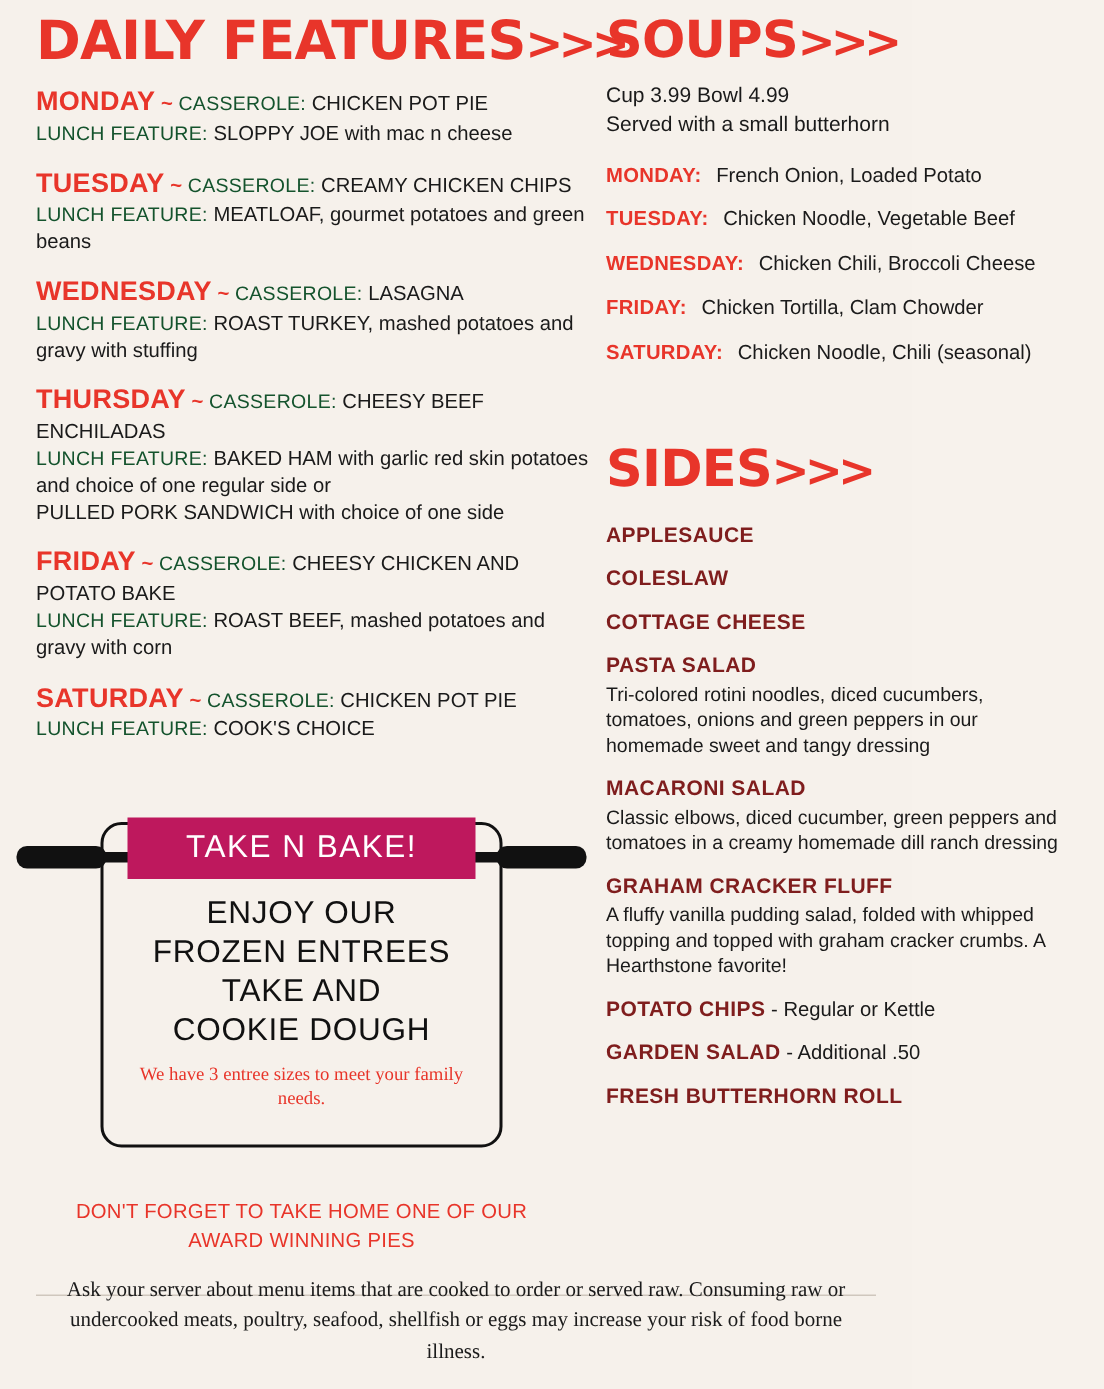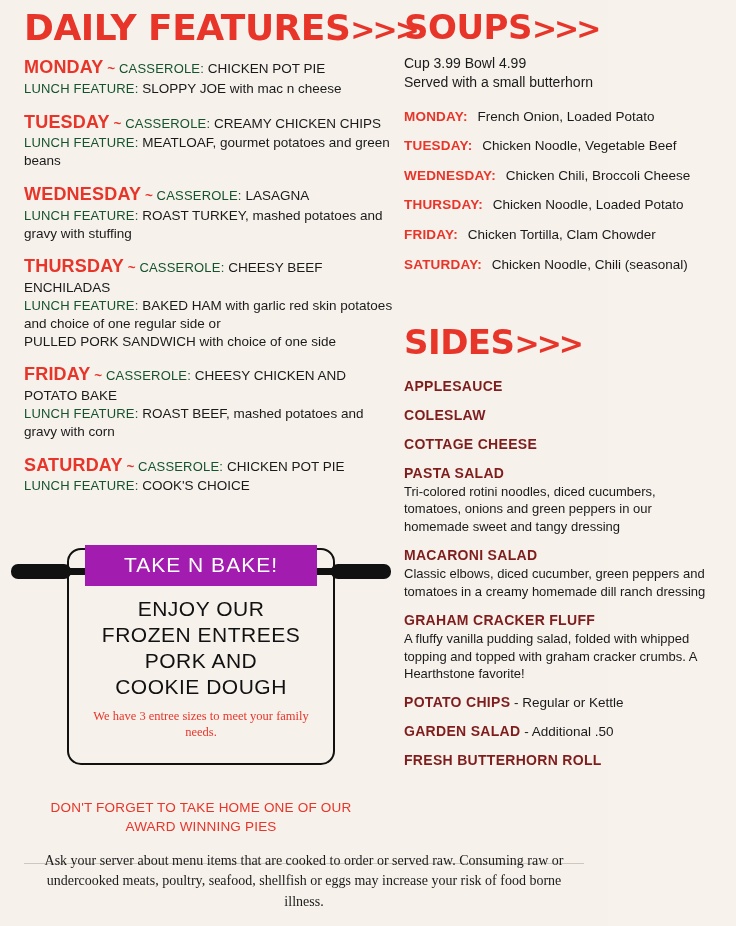--- a/index.html
+++ b/index.html
@@ -145,21 +145,21 @@
     background: #111;
   }
   .handle.left:before { right: -24px; }
   .handle.right:before { left: -24px; }
   .bake-banner {
     position: absolute;
     left: 50%;
     transform: translateX(-50%);
     top: -5px;
     width: 232px;
-    background: #a21caf;
+    background: #be185d;
     color: #fff;
     font-size: 21px;
     letter-spacing: 1px;
     padding: 8px 0 9px 0;
     font-family: "Liberation Sans", sans-serif;
   }
   .bake-line {
     font-size: 21px;
     line-height: 1.24;
     letter-spacing: 0.5px;
@@ -310,24 +310,20 @@
     </div>
     <div class="soup-row">
       <span class="soup-day">TUESDAY:</span>
       <span class="soup-items">Chicken Noodle, Vegetable Beef</span>
     </div>
     <div class="soup-row">
       <span class="soup-day">WEDNESDAY:</span>
       <span class="soup-items">Chicken Chili, Broccoli Cheese</span>
     </div>
     <div class="soup-row">
-      <span class="soup-day">THURSDAY:</span>
-      <span class="soup-items">Chicken Noodle, Loaded Potato</span>
-    </div>
-    <div class="soup-row">
       <span class="soup-day">FRIDAY:</span>
       <span class="soup-items">Chicken Tortilla, Clam Chowder</span>
     </div>
     <div class="soup-row">
       <span class="soup-day">SATURDAY:</span>
       <span class="soup-items">Chicken Noodle, Chili (seasonal)</span>
     </div>
 
     <div class="section-head sides-head" style="margin-top:52px;">
       <span>SIDES</span><span class="arrows">&gt;&gt;&gt;</span>
@@ -367,21 +363,21 @@
     </div>
   </div>
 
   <div class="bake-wrap">
     <div class="pan">
       <span class="handle left"></span>
       <span class="handle right"></span>
       <div class="bake-banner">TAKE N BAKE!</div>
       <div class="bake-line">ENJOY OUR</div>
       <div class="bake-line">FROZEN ENTREES</div>
-      <div class="bake-line">PORK AND</div>
+      <div class="bake-line">TAKE AND</div>
       <div class="bake-line">COOKIE DOUGH</div>
       <div class="bake-note">We have 3 entree sizes to meet your family needs.</div>
     </div>
     <div class="pies">DON'T FORGET TO TAKE HOME ONE OF OUR AWARD WINNING PIES</div>
   </div>
 
   <div class="rule"></div>
 
   <div class="footer">
     <div>Ask your server about menu items that are cooked to order or served raw.  Consuming raw or</div>

